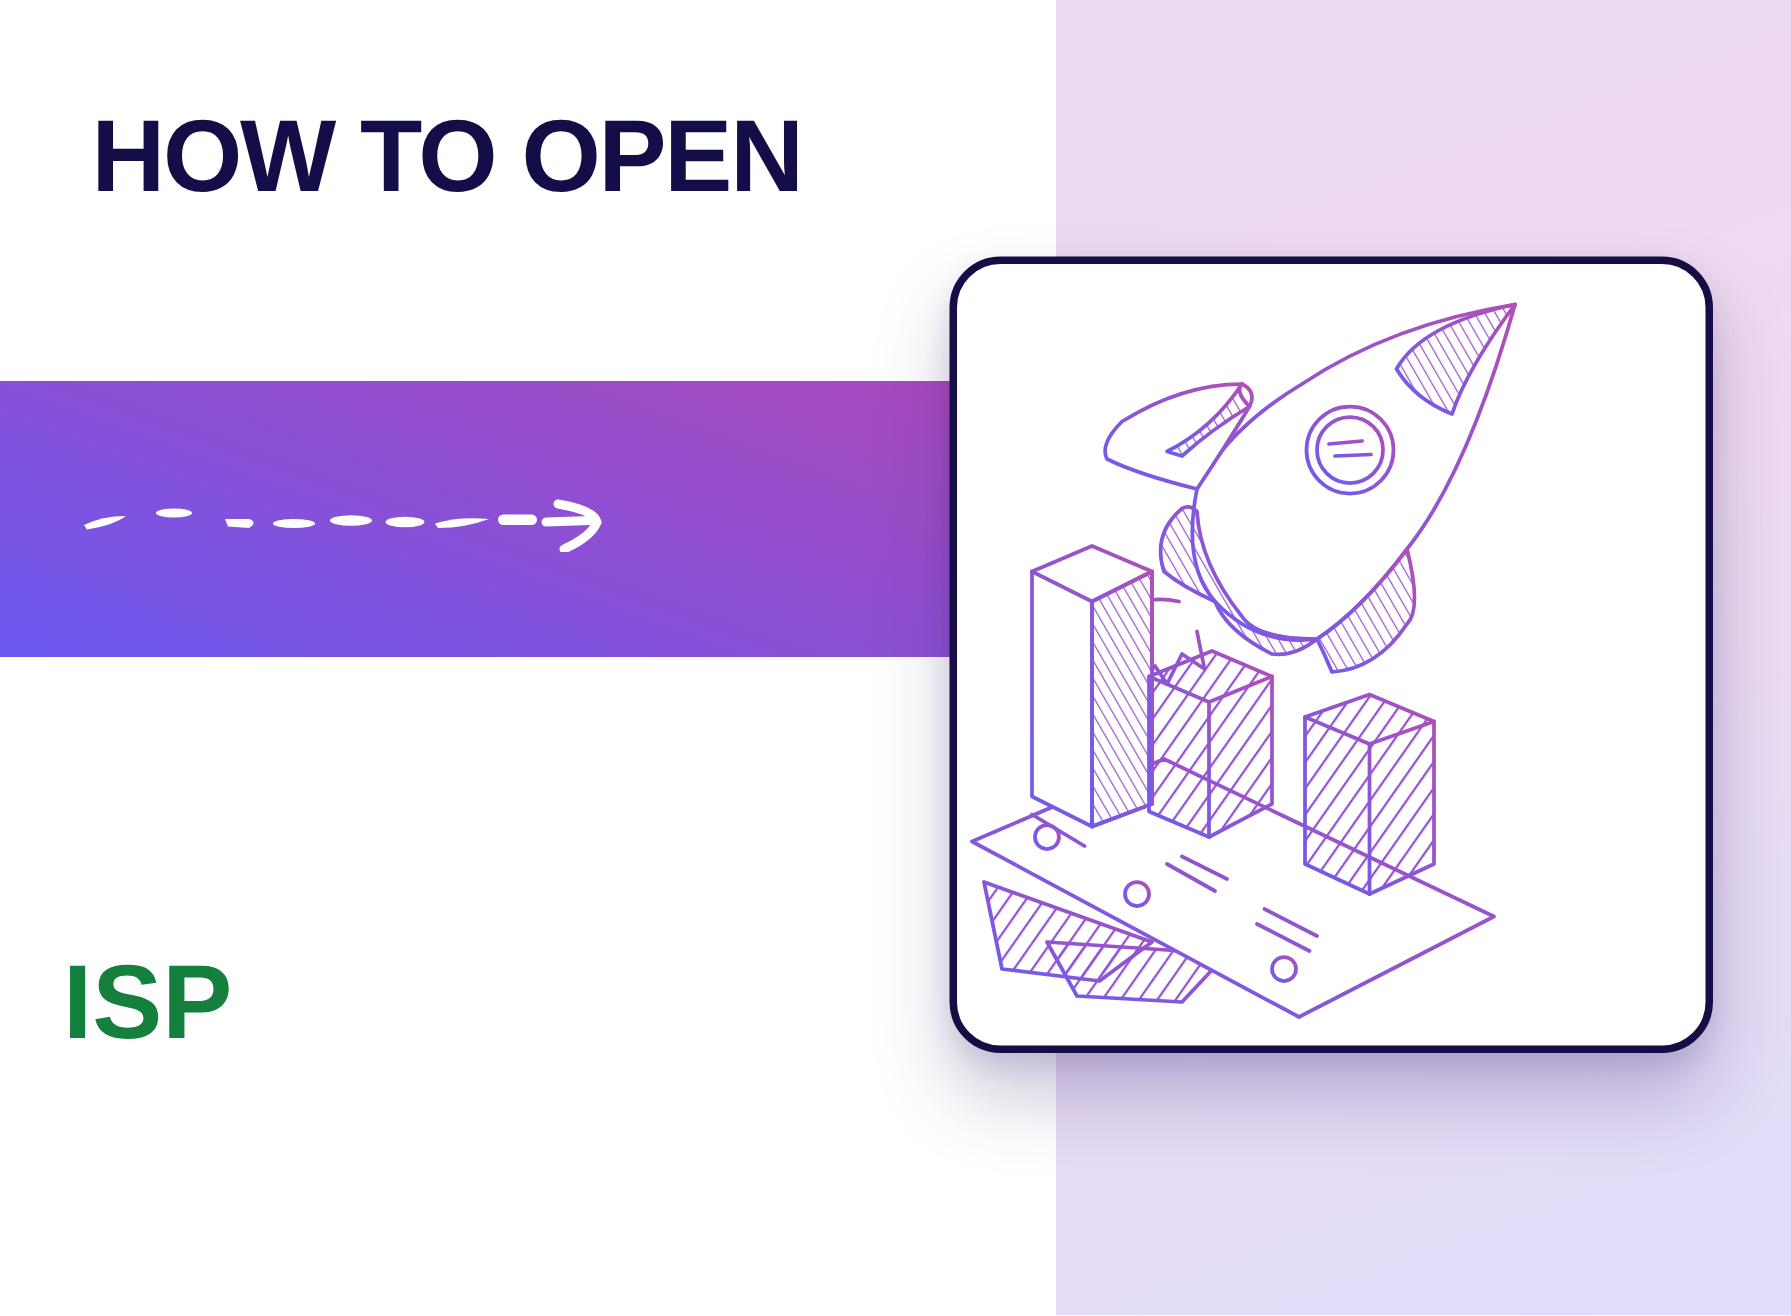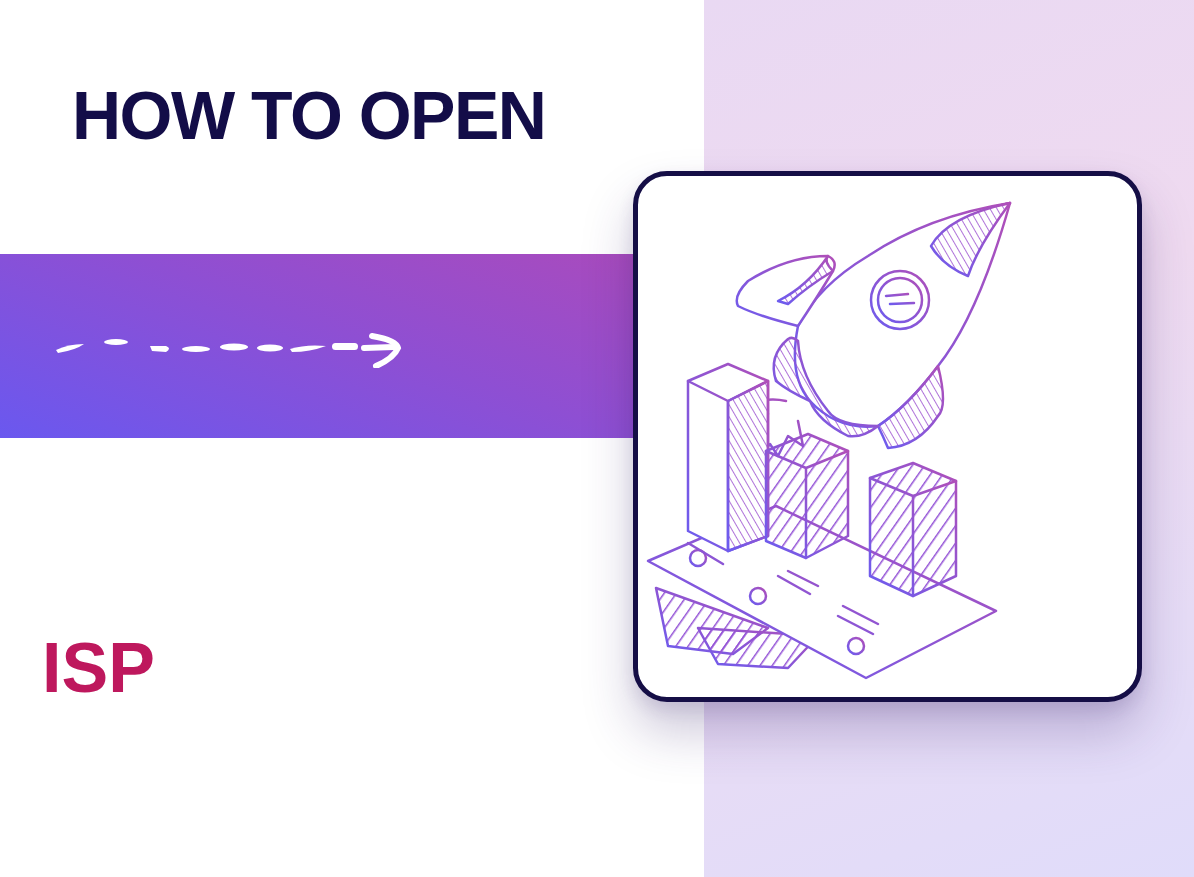--- a/index.html
+++ b/index.html
@@ -8,32 +8,32 @@
       background: #ffffff;
       font-family: "Liberation Sans", sans-serif;
     }
     .right-panel {
       position: absolute; left: 704px; top: 0; width: 490px; height: 877px;
       background: linear-gradient(160deg, #e9d9f3 0%, #efdaf0 40%, #e6dcf6 75%, #e0dcfa 100%);
     }
     .title {
       position: absolute; left: 57px; top: 60px;
       font-size: 68px; font-weight: 700; letter-spacing: -1.5px;
-      color: #130d48; line-height: 80px; margin: 15px;
+      color: #130d48; line-height: 80px; margin: 4px;
     }
     .band {
       position: absolute; left: 0; top: 254px; width: 640px; height: 184px;
       background: linear-gradient(200deg, #a94bbd 0%, #8e4fd3 45%, #6a58ef 100%);
     }
     .arrow {
       position: absolute; left: 54px; top: 328px; width: 356px; height: 40px;
     }
     .subtitle {
       position: absolute; left: 42px; top: 628px;
-      font-size: 70px; font-weight: 700; color: #be185d; line-height: 80px; margin: 0;
+      font-size: 70px; font-weight: 700; color: #15803d; line-height: 80px; margin: 0;
     }
     .card {
       position: absolute; left: 633px; top: 171px; width: 499px; height: 521px;
       border: 5px solid #150e46; border-radius: 34px; background: #ffffff;
       box-shadow: 0 30px 50px rgba(60, 40, 110, 0.25), 0 8px 16px rgba(60, 40, 110, 0.12);
       overflow: hidden;
     }
     .card svg { position: absolute; left: 0; top: 0; }
   </style>
 </head>

